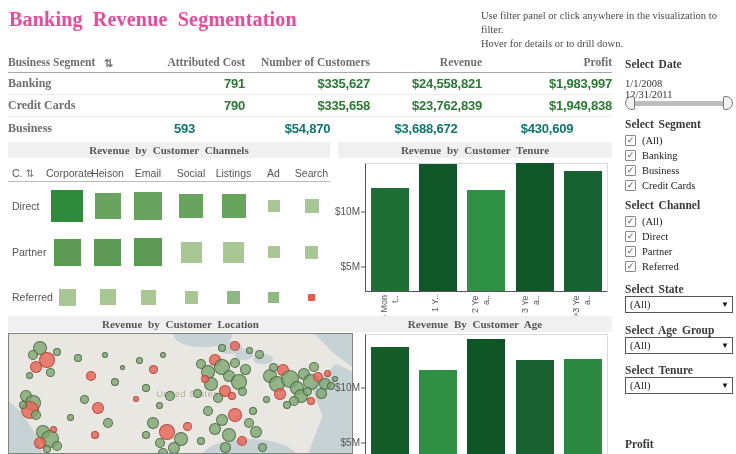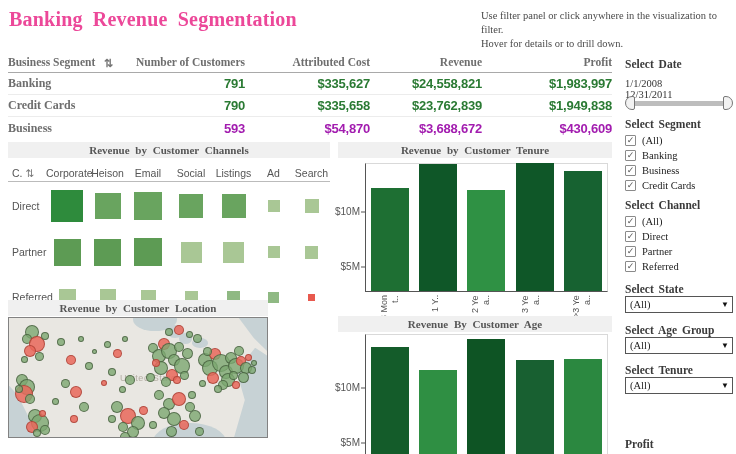--- a/index.html
+++ b/index.html
@@ -20,21 +20,21 @@
   .th { font-size:11.5px; font-weight:bold; color:#6e6e6e; text-align:right; line-height:1.15; }
   .th.first { text-align:left; }
   .sorticon { font-size:11px; color:#777; text-align:left; padding-left:4px; }
   .trow { display:grid; grid-template-columns:92px 24px 121px 125px 112px 130px;
           align-items:center; height:22px; border-bottom:1px solid #ececec; }
   .trow:last-child { border-bottom:none; }
   .tseg { font-size:12px; font-weight:bold; color:#6e6e6e; text-align:left; }
   .tval { font-family:"Liberation Sans", sans-serif; font-size:13px; font-weight:bold;
           text-align:right; letter-spacing:-.2px; }
   .tone-dark .tval { color:#2a7a33; }
-  .tone-light .tval { color:#a21caf; }
+  .tone-light .tval { color:#0f766e;text-align:center; }
 
   
   .band { position:absolute; left:0; top:0; right:0; height:16px; background:#f0f0f0;
           text-align:center; font-size:11px; font-weight:bold; color:#565656;
           word-spacing:3px; line-height:16px; }
 
   
   .panel-ch { position:absolute; left:8px; top:142px; width:322px; height:171px; }
   .ch-head { position:absolute; left:0; top:22px; right:0; height:18px; display:flex;
              align-items:center; border-bottom:1px solid #bbb;
@@ -59,21 +59,21 @@
   .bar { width:38px; }
   .ytick { position:absolute; right:100%; transform:translateY(-50%); padding-right:6px;
            font-family:"Liberation Sans", sans-serif; font-size:10px; color:#555; white-space:nowrap;margin-top:28px; }
   .ytick:after { content:""; position:absolute; right:1px; top:50%; width:4px; height:1px; background:#555; }
   .xlabs { position:absolute; display:flex; justify-content:space-around; }
   .xlab { writing-mode:vertical-rl; transform:rotate(180deg); height:26px;
           font-family:"Liberation Sans", sans-serif; font-size:9px; color:#555;
           line-height:1.25; text-align:right; }
 
   
-  .panel-map { position:absolute; left:8px; top:300px; width:260px; height:138px; }
+  .panel-map { position:absolute; left:8px; top:316px; width:345px; height:138px; }
   .map { position:absolute; left:0; top:17px; right:0; height:121px; background:#e9e7e2;
          border:1px solid #828282; overflow:hidden; }
   .water { position:absolute; background:#c7d2d5; }
   .country-label { position:absolute; left:43%; top:46%; font-family:"Liberation Sans", sans-serif;
                    font-size:9px; letter-spacing:.6px; color:#b3ada3; }
   .bubble { position:absolute; border-radius:50%; }
   .bubble.g { background:rgba(124,167,112,.8); border:1px solid rgba(61,82,52,.7); }
   .bubble.r { background:rgba(233,103,90,.85); border:1px solid rgba(160,56,44,.7); }
 
   
@@ -107,22 +107,22 @@
   <div class="title">Banking Revenue Segmentation</div>
   <div class="instr">
     <div>Use filter panel or click anywhere in the visualization to filter.</div>
     <div>Hover for details or to drill down.</div>
   </div>
 
   <div class="seg-table">
     <div class="thead">
       <div class="th first">Business Segment</div>
       <div class="th sorticon">⇅</div>
+      <div class="th">Attributed Cost</div>
       <div class="th">Number of Customers</div>
-      <div class="th">Attributed Cost</div>
       <div class="th">Revenue</div>
       <div class="th">Profit</div>
     </div>
     <div id="segment-rows">
         <div class="trow tone-dark">
           <span class="tseg">Banking</span>
           <span></span>
           <span class="tval">791</span>
           <span class="tval">$335,627</span>
           <span class="tval">$24,558,821</span>

